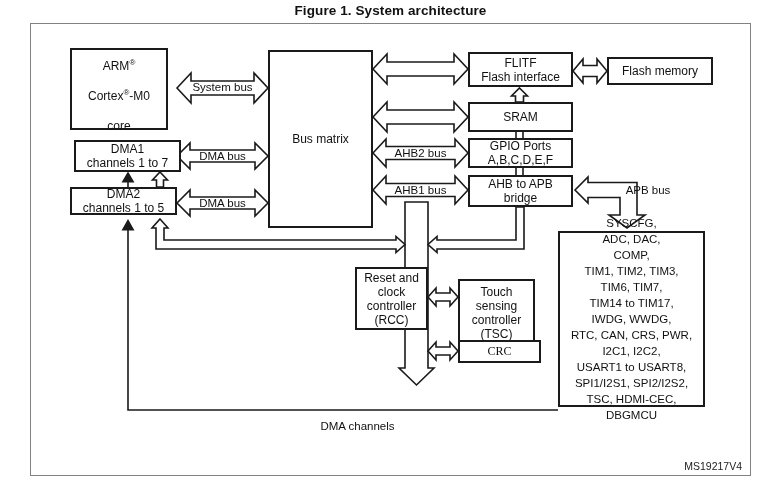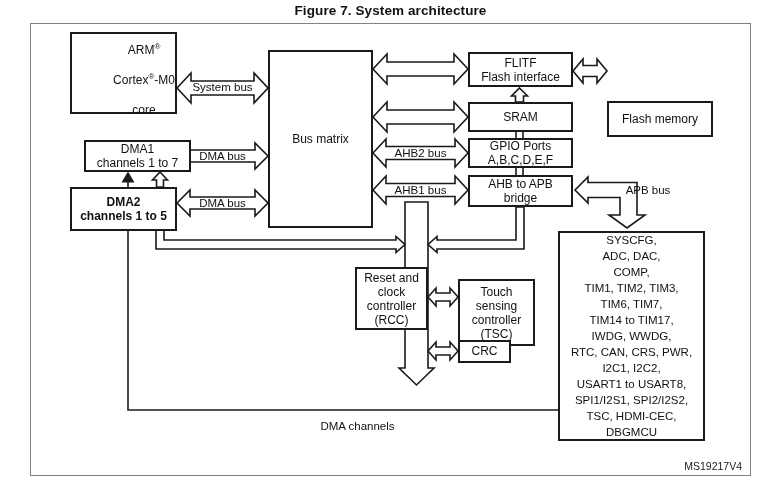--- a/index.html
+++ b/index.html
@@ -27,21 +27,21 @@
   }
   .caption{position:absolute;font-size:11.5px;}
   .watermark{position:absolute;font-size:10.5px;color:#222;text-align:right;}
   .periph{font-size:11.5px;line-height:16px;}
 </style>
 </head>
 <body>
 
 <div id="canvas">
 
-  <div class="title">Figure 7. System architecture</div>
+  <div class="title">Figure 1. System architecture</div>
   <div class="frame"></div>
 
   <svg class="layer" width="770" height="492" viewBox="0 0 770 492">
     <g stroke="#1a1a1a" stroke-width="1.6" fill="#ffffff" stroke-linejoin="miter">
 
       <path d="M177,88 L191,73 L191,81 L254,81 L254,73 L268,88 L254,103 L254,95 L191,95 L191,103 Z"></path>
       <path d="M177,156 L190,143 L190,150 L255,150 L255,143 L268,156 L255,169 L255,162 L190,162 L190,169 Z"></path>
       <path d="M177,203 L190,190 L190,197 L255,197 L255,190 L268,203 L255,216 L255,209 L190,209 L190,216 Z"></path>
 
       <path d="M373,69 L387,54 L387,62 L454,62 L454,54 L468,69 L454,84 L454,76 L387,76 L387,84 Z"></path>
@@ -74,62 +74,62 @@
     <g stroke="#1a1a1a" stroke-width="1.6" fill="none">
       <path d="M558,410 L128,410 L128,229"></path>
       <path d="M128,187 L128,181"></path>
     </g>
     <g fill="#1a1a1a" stroke="none">
       <path d="M128,219 L134.5,230.5 L121.5,230.5 Z"></path>
       <path d="M128,171.5 L134.5,182.5 L121.5,182.5 Z"></path>
     </g>
   </svg>
 
-  <div class="box" style="left:70px;top:32px;width:107px;height:82px;justify-content:flex-end;">
+  <div class="box" style="left:70px;top:48px;width:98px;height:82px;">
     <div>
       <span>ARM</span><sup>®</sup><br>
       <span>Cortex</span><sup>®</sup><span>-M0</span><br>
       <span>core</span>
     </div>
   </div>
 
-  <div class="box" style="left:84px;top:140px;width:107px;height:32px;line-height:14px;">DMA1
+  <div class="box" style="left:74px;top:140px;width:107px;height:32px;line-height:14px;">DMA1
 channels 1 to 7</div>
 
-  <div class="box" style="left:70px;top:187px;width:107px;height:44px;line-height:14px;font-weight:bold;">DMA2
+  <div class="box" style="left:70px;top:187px;width:107px;height:28px;line-height:14px;">DMA2
 channels 1 to 5</div>
 
   <div class="box" style="left:268px;top:50px;width:105px;height:178px;">Bus matrix</div>
 
   <div class="box" style="left:468px;top:52px;width:105px;height:35px;line-height:14px;">FLITF
 Flash interface</div>
 
-  <div class="box" style="left:607px;top:57px;width:106px;height:36px;margin-top:44px;">Flash memory</div>
+  <div class="box" style="left:607px;top:57px;width:106px;height:28px;">Flash memory</div>
 
   <div class="box" style="left:468px;top:102px;width:105px;height:30px;">SRAM</div>
 
   <div class="box" style="left:468px;top:138px;width:105px;height:30px;line-height:14px;">GPIO Ports
 A,B,C,D,E,F</div>
 
   <div class="box" style="left:468px;top:175px;width:105px;height:32px;line-height:14px;">AHB to APB
 bridge</div>
 
   <div class="box" style="left:307px;top:267px;width:73px;height:63px;line-height:14px;margin-left:48px;">Reset and
 clock
 controller
 (RCC)</div>
 
   <div class="box" style="left:458px;top:265px;width:77px;height:67px;line-height:14px;margin-top:14px;">Touch
 sensing
 controller
 (TSC)</div>
 
-  <div class="box" style="left:458px;top:340px;width:53px;height:23px;">CRC</div>
+  <div class="box" style="left:458px;top:340px;width:83px;height:23px;font-family:Liberation Serif, serif;">CRC</div>
 
-  <div class="box periph" style="left:558px;top:231px;width:147px;height:210px;">SYSCFG,
+  <div class="box periph" style="left:558px;top:231px;width:147px;height:176px;">SYSCFG,
 ADC, DAC,
 COMP,
 TIM1, TIM2, TIM3,
 TIM6, TIM7,
 TIM14 to TIM17,
 IWDG, WWDG,
 RTC, CAN, CRS, PWR,
 I2C1, I2C2,
 USART1 to USART8,
 SPI1/I2S1, SPI2/I2S2,

